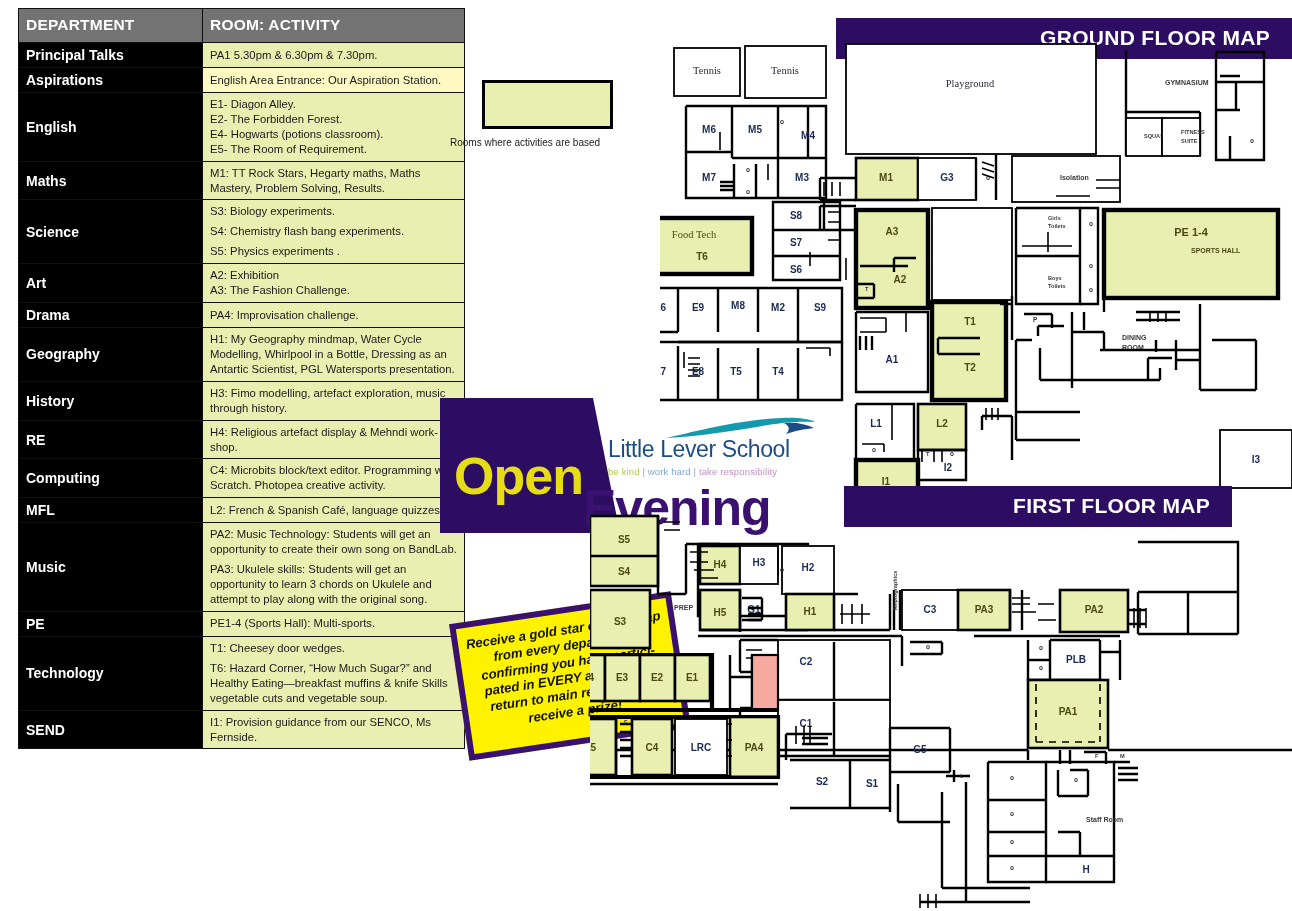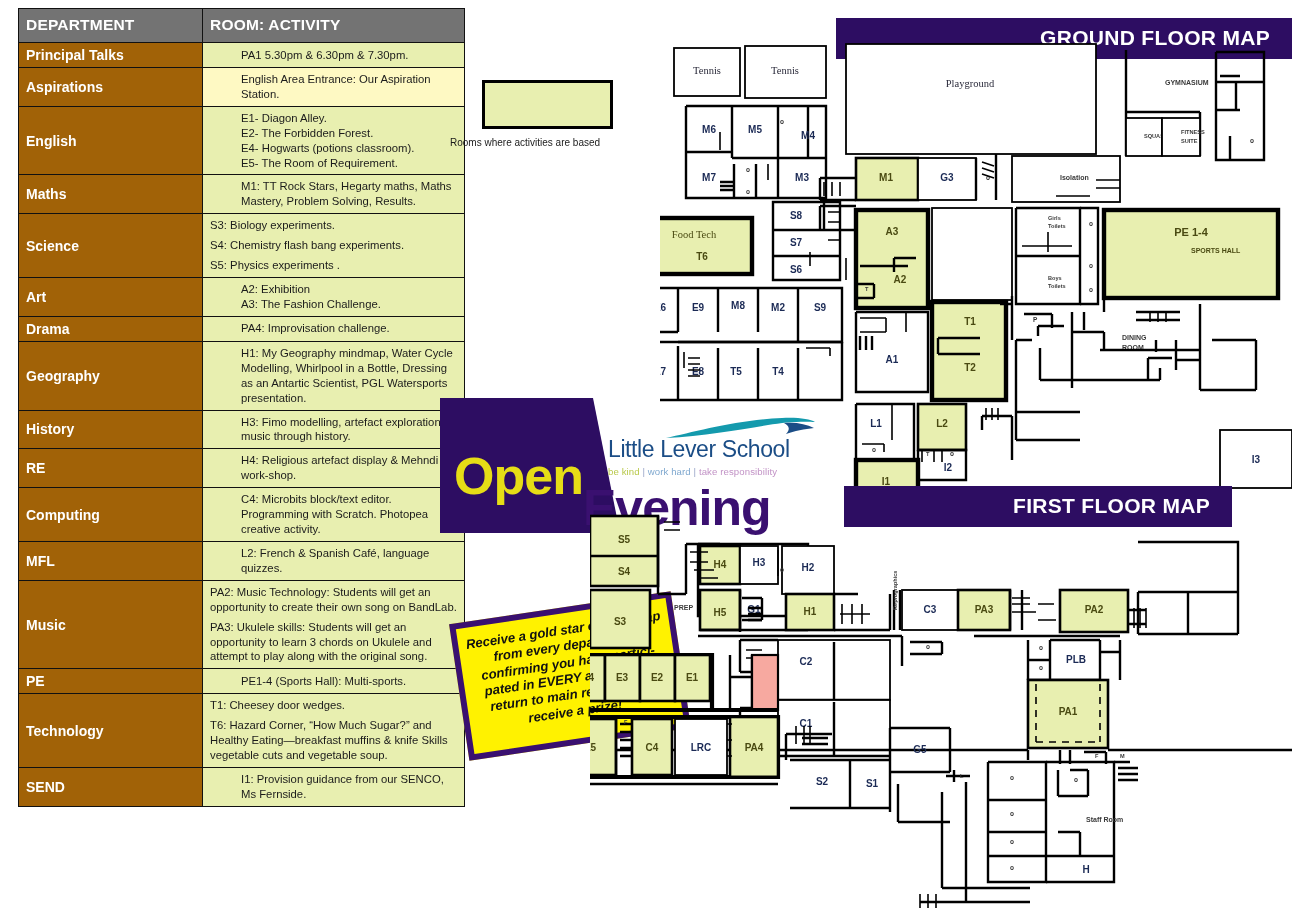--- a/index.html
+++ b/index.html
@@ -34,35 +34,35 @@
     color: #ffffff;
     font-size: 15.5px;
     font-weight: bold;
     text-align: left;
     letter-spacing: .2px;
     padding: 7px 7px 8px 7px;
   }
   th.col-dept { width: 169px; }
   th.col-room { width: 247px; }
   td.dept-cell {
-    background: #a16207;
+    background: #000000;
     color: #ffffff;
     font-size: 14px;
     font-weight: bold;
   }
   td.room-cell {
     background: #e8efb0;
     color: #1b1b1b;
     font-size: 11.3px;
     line-height: 1.32;
   }
   td.room-cell.highlight { background: #fef9c3; }
   td.room-cell p { margin: 0; }
   td.room-cell p + p { margin-top: 0.45em; }
-  td.room-cell .ln { display: block; margin-left: 31px; }
+  td.room-cell .ln { display: block; }
 
   
   #legend {
     position: absolute;
     left: 450px;
     top: 80px;
     width: 200px;
   }
   #legend-swatch {
     width: 125px;

